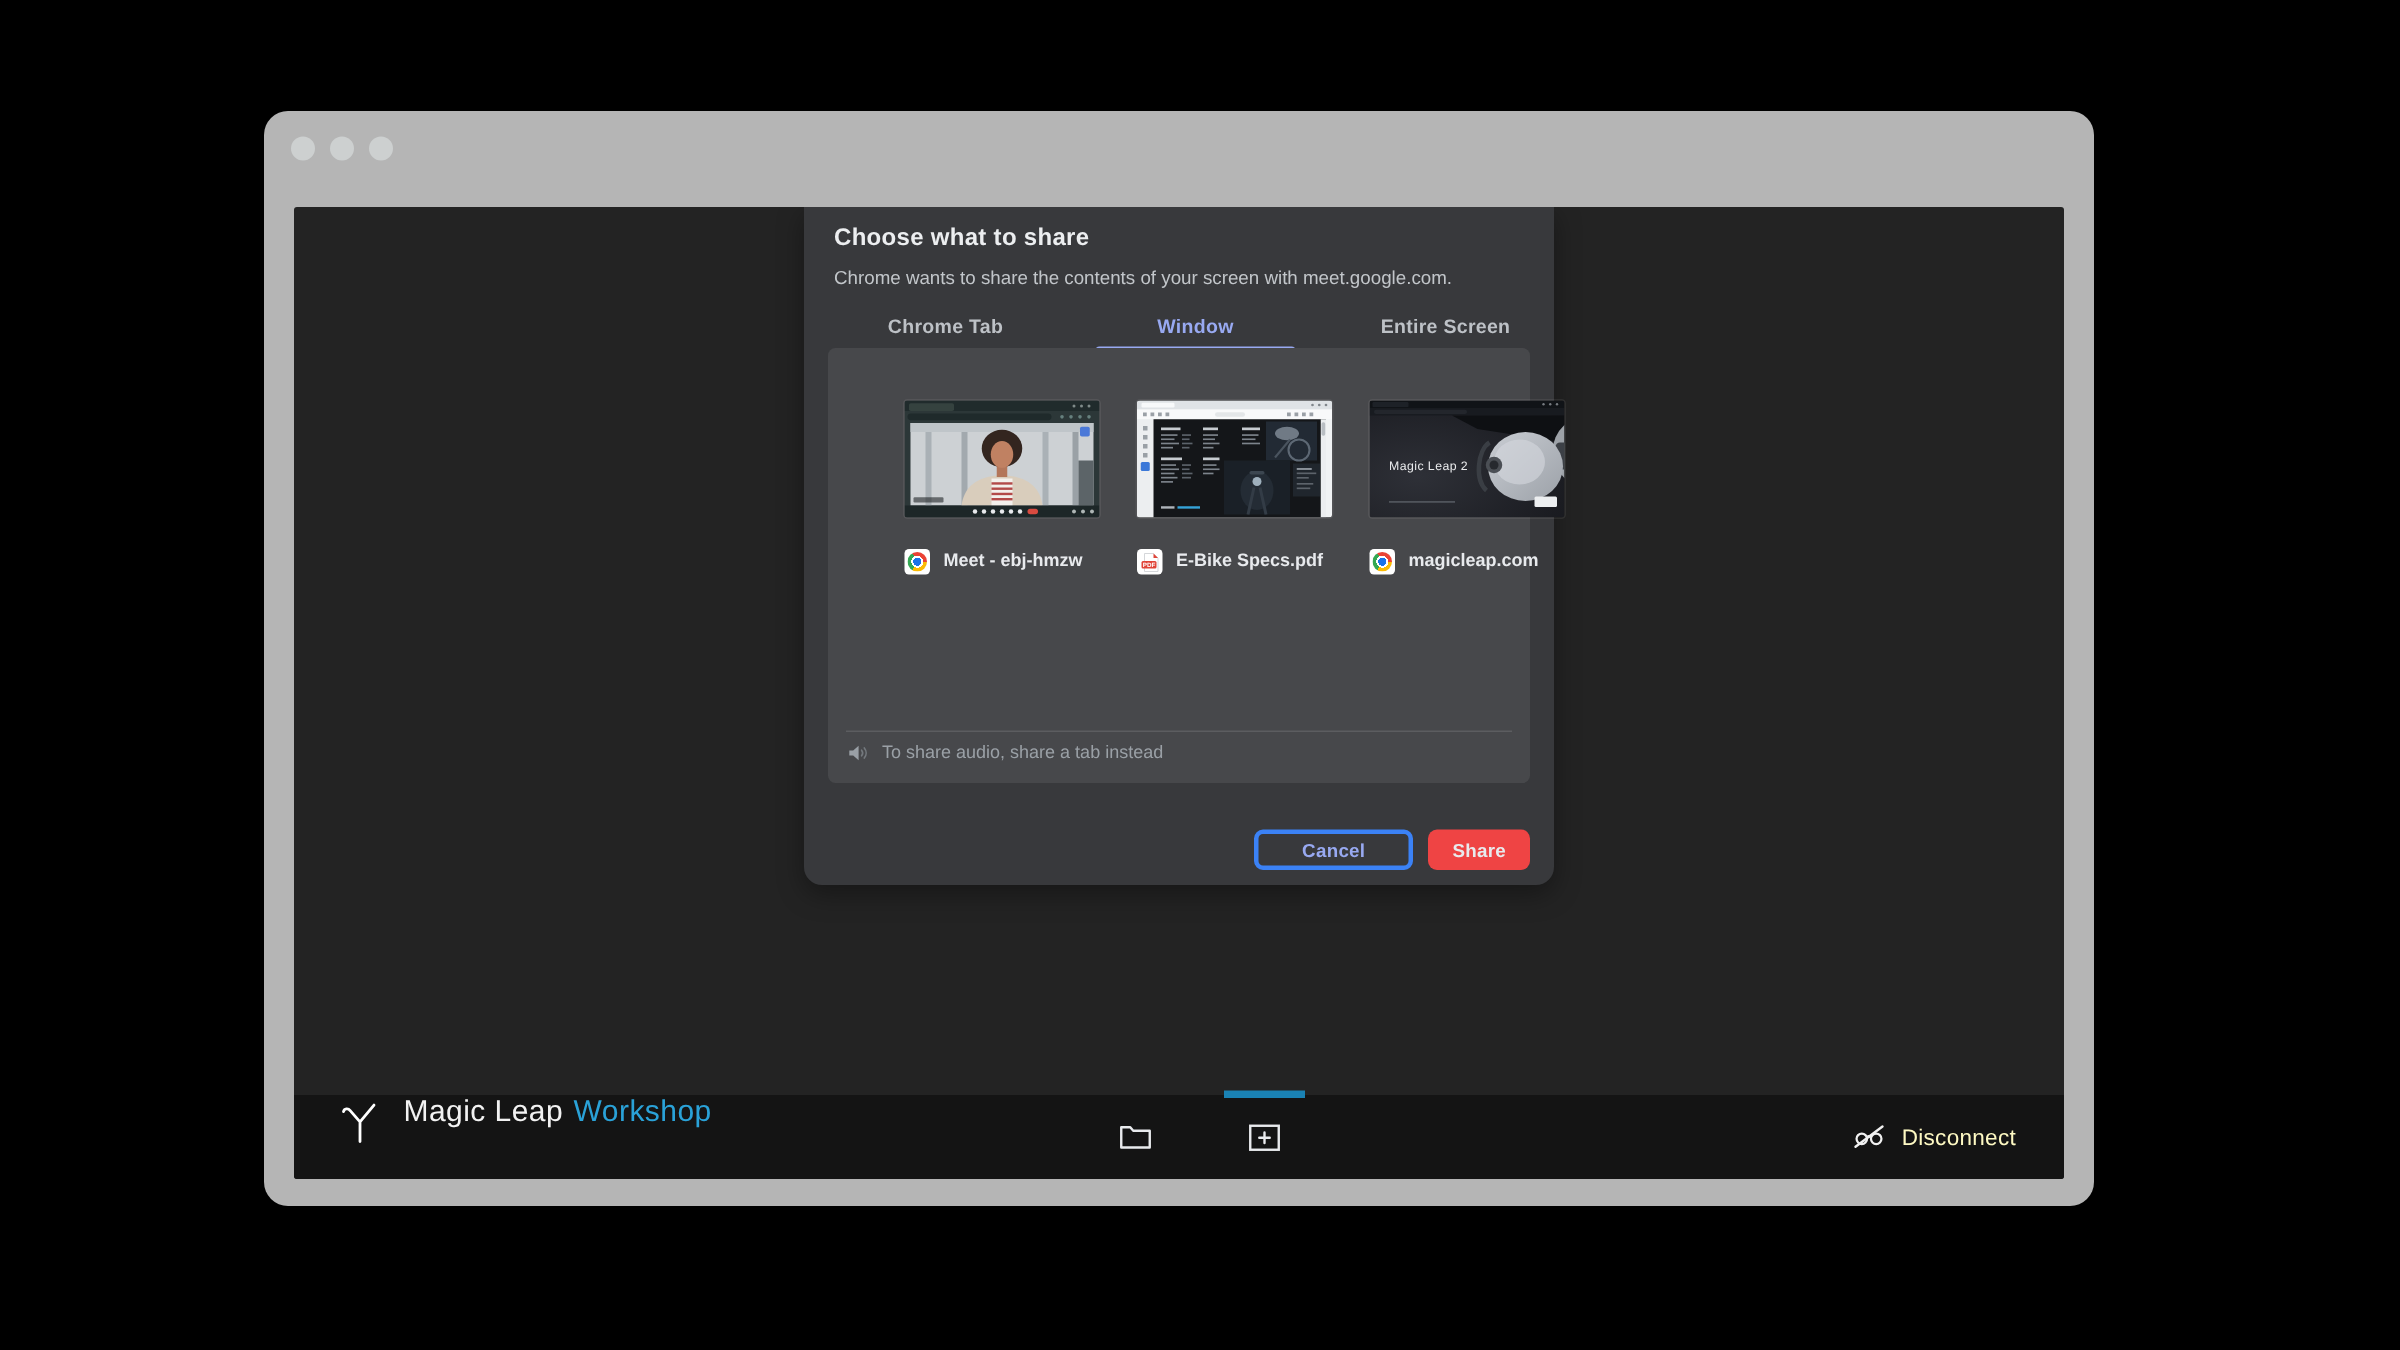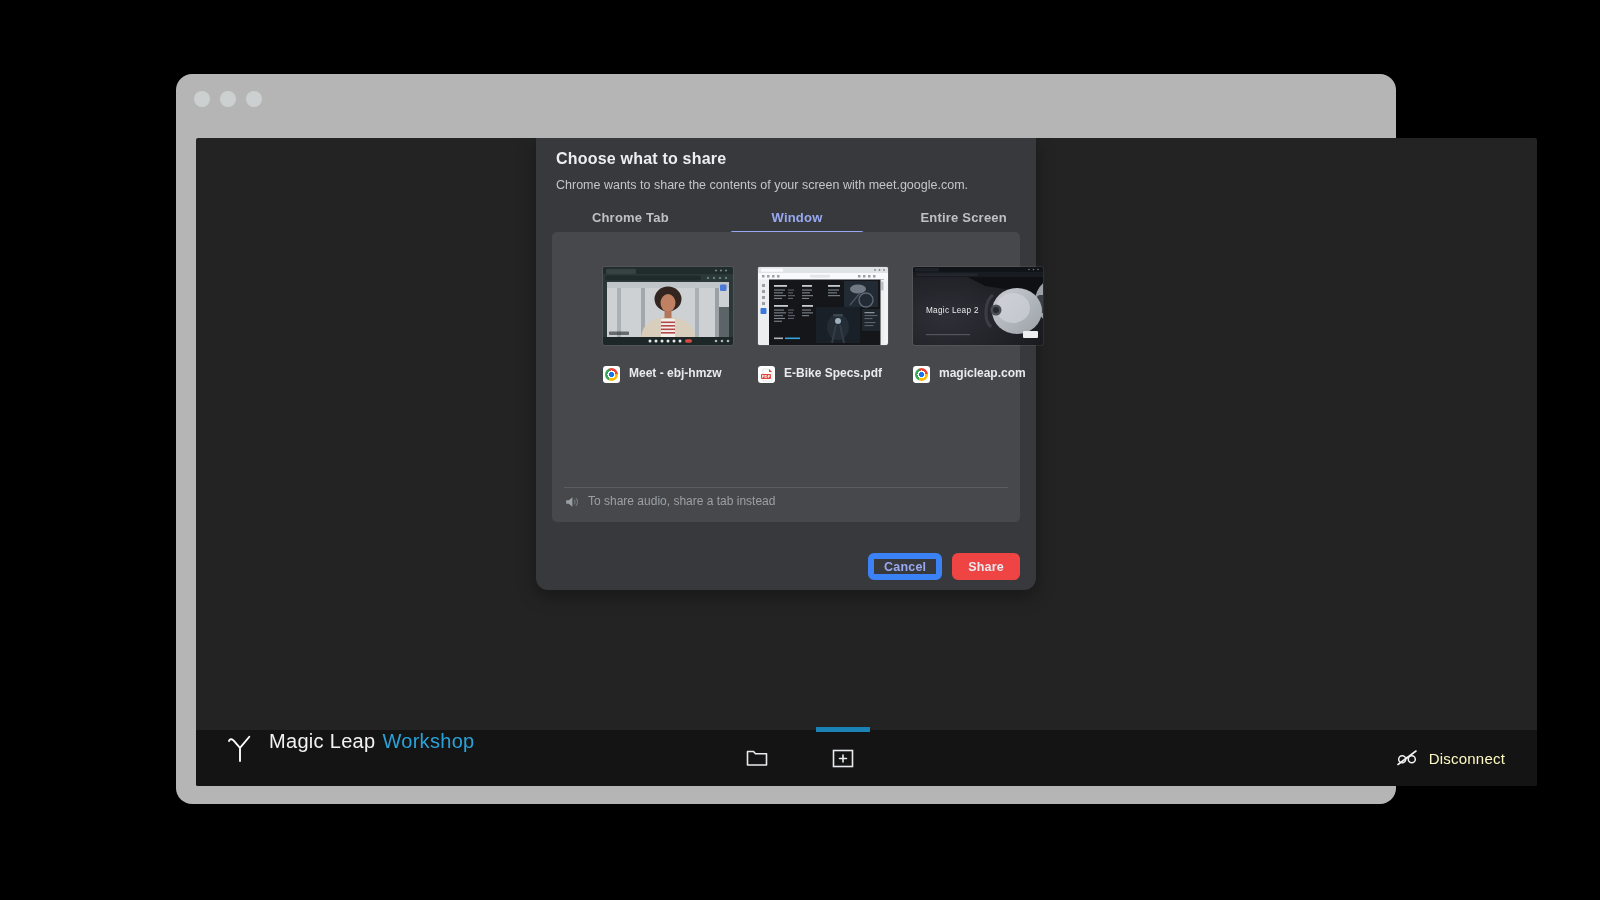--- a/index.html
+++ b/index.html
@@ -6,21 +6,21 @@
   *{box-sizing:border-box;font-family:"Liberation Sans", sans-serif;}
   .stage{position:relative;width:1600px;height:900px;background:#000;overflow:hidden;}
 
   
   .window{position:absolute;left:176px;top:74px;width:1220px;height:730px;
     background:#b5b5b5;border-radius:16px;}
   .titlebar{position:absolute;left:0;top:0;width:100%;height:64px;}
   .dot{position:absolute;top:17px;width:16px;height:16px;border-radius:50%;background:#cdd0d0;}
   .dot.d1{left:18px}.dot.d2{left:44px}.dot.d3{left:70px}
 
-  .content{position:absolute;left:20px;top:64px;width:1341px;height:648px;
+  .content{position:absolute;left:20px;top:64px;width:1180px;height:648px;
     background:#232323;overflow:hidden;border-radius:2px;}
 
   
   .dialog{position:absolute;left:340px;top:0;width:500px;height:452px;
     background:#38393c;border-radius:0 0 12px 12px;box-shadow:0 6px 18px rgba(0,0,0,.35);}
   .dlg-title{position:absolute;left:20px;top:12px;margin:0;font-size:16px;font-weight:700;
     color:#eceef0;letter-spacing:.2px;}
   .dlg-sub{position:absolute;left:20px;top:40px;margin:0;font-size:12.5px;color:#c2c6ca;}
 
   .tabs{position:absolute;left:0;top:64px;width:100%;height:30px;display:flex;}
@@ -42,21 +42,21 @@
   .fav-ball{width:13px;height:13px;border-radius:50%;
     background:
       radial-gradient(circle at 50% 50%, #1a73e8 0 2.7px, #ffffff 2.7px 4px, rgba(0,0,0,0) 4px),
       conic-gradient(from 90deg, #fbbc04 0 120deg, #34a853 120deg 240deg, #ea4335 240deg 360deg);}
   .divider{position:absolute;left:12px;right:12px;top:255px;border-top:1px solid #5c5d60;}
   .audio-note{position:absolute;left:12px;top:262px;height:26px;display:flex;gap:8px;
     color:#9aa0a6;font-size:12px;}
   .actions{position:absolute;right:16px;top:415px;display:flex;gap:10px;}
   .btn{height:27px;border-radius:6px;font-size:12.5px;font-weight:600;letter-spacing:.2px;
     display:flex;align-items:center;cursor:pointer;border:none;}
-  .btn-cancel{padding:0 10px;background:transparent;border:6px solid #3b82f6;color:#98a9f1;}
+  .btn-cancel{padding:0 29px;background:transparent;border:3px solid #3b82f6;color:#98a9f1;}
   .btn-share{padding:0 16px;background:#ef4444;color:#e8eaed;}
 
   
   .bottombar{position:absolute;left:0;bottom:0;width:100%;height:56px;background:#141414;}
   .indicator{position:absolute;left:620px;top:-3px;width:54px;height:5px;background:#1a82b4;}
   .brand{position:absolute;left:30px;top:0;height:56px;display:flex;align-items:flex-start;gap:15px;}
   .brand-text{font-size:20px;letter-spacing:.3px;color:#f2f2f2;}
   .brand-text .ws{color:#2aa2d8;margin-left:7px;}
   .navbtn{position:absolute;top:0;height:56px;width:40px;display:flex;align-items:center;justify-content:center;
     background:transparent;border:none;cursor:pointer;}

